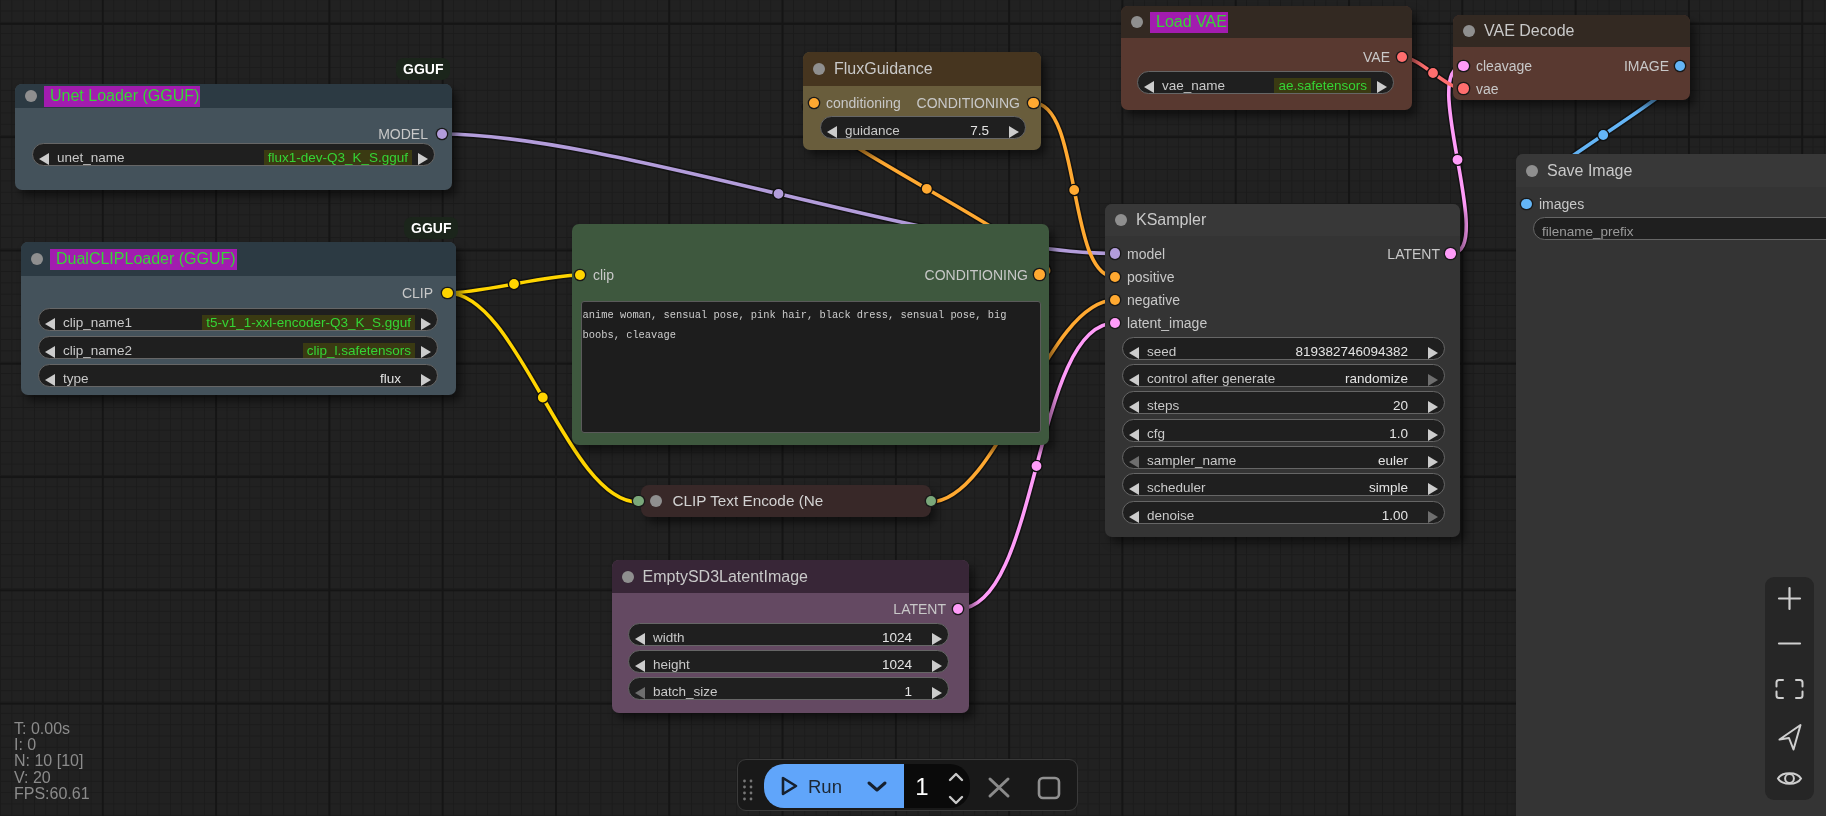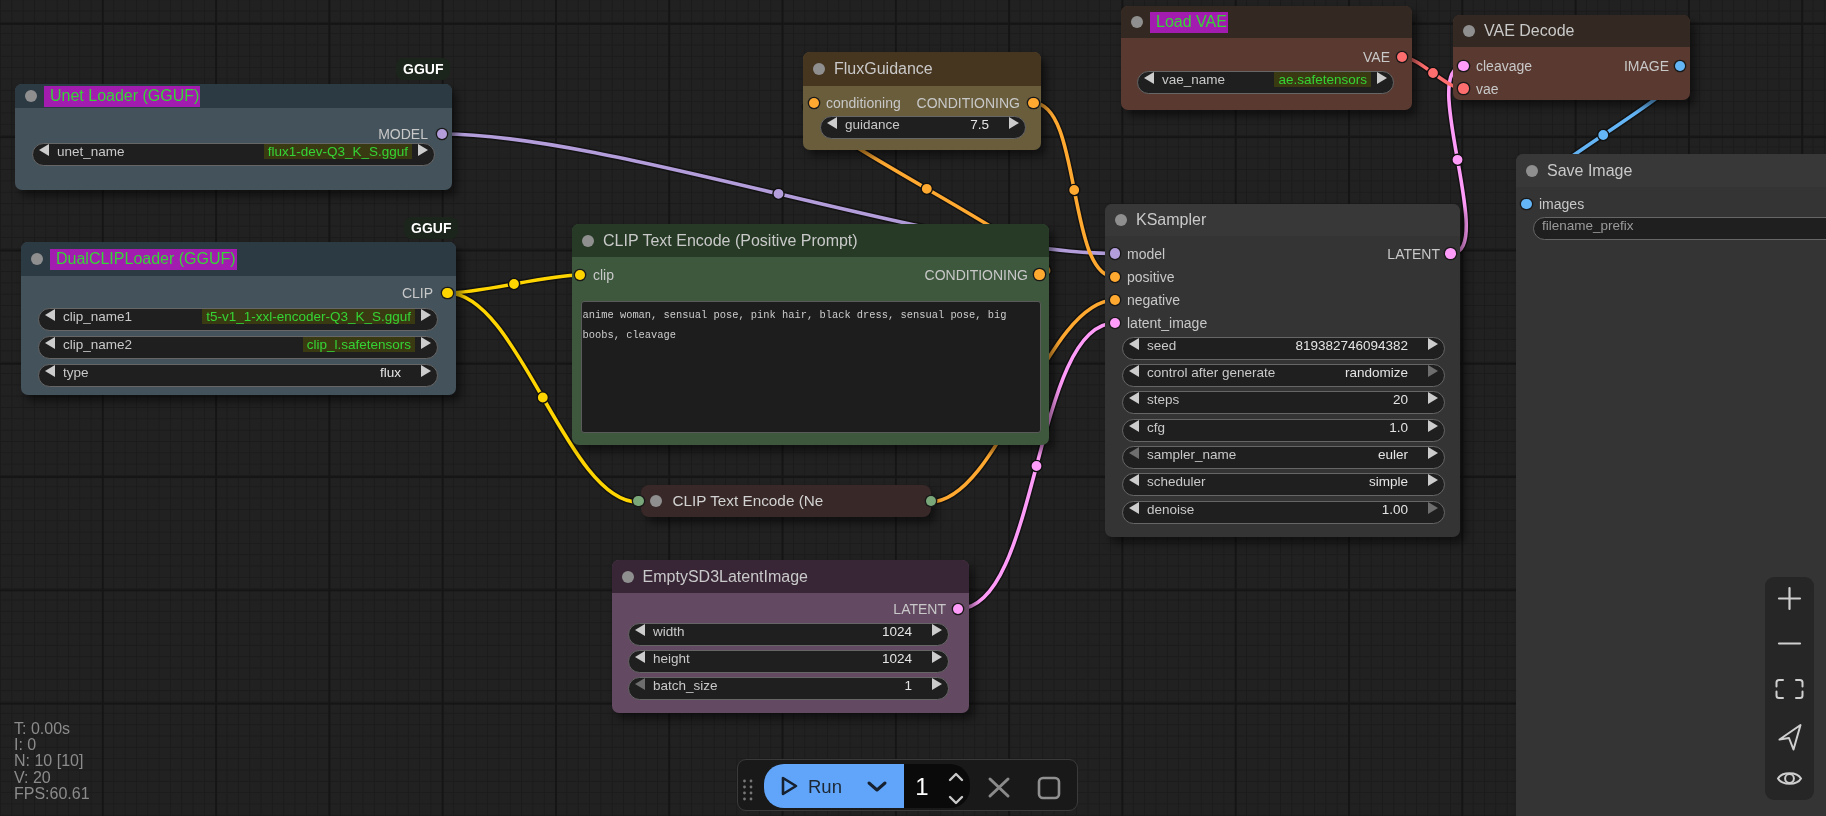--- a/index.html
+++ b/index.html
@@ -16,21 +16,21 @@
 .tb{display:flex;align-items:center;border-radius:7px 7px 0 0}
 .td{width:12px;height:12px;border-radius:50%;background:#8f8f8f;margin-left:10px;flex:none}
 .tt{color:#c9c9c9;font-size:16px;margin-left:9px;white-space:nowrap}
 .gt{color:#37d437;background:#a21caf;padding:1px 1px 2px 6px;margin-left:7px}
 .badge{position:absolute;background:#1b251b;color:#fff;font-weight:bold;
 font-size:14px;padding:3px 7px;border-radius:8px;z-index:2}
 .slab{position:absolute;font-size:14px;color:#c8c8c8;z-index:3;transform:translateY(-50%);white-space:nowrap}
 .p{position:absolute;width:10.5px;height:10.5px;border-radius:50%;z-index:3;
 box-shadow:0 0 0 1.3px #191919}
 .w{position:absolute;z-index:3;background:#1f1f1f;border:1.4px solid #666;
-border-radius:13px;display:flex;align-items:flex-start;box-sizing:border-box;
+border-radius:13px;display:flex;align-items:flex-end;box-sizing:border-box;
 font-size:13.5px;color:#c9c9c9}
 .w s{text-decoration:none;margin-left:8px;white-space:nowrap}
 .w b{font-weight:normal;color:#e4e4e4;margin-left:auto;margin-right:20px;white-space:nowrap}
 .w .gv{color:#35d435;background:#3a3a12;padding:0 4px;margin-right:6px}
 .aL{width:0;height:0;border:6.5px solid transparent;border-left:none;
 border-right:10px solid #ccc;margin-left:6px;flex:none}
 .aR{width:0;height:0;border:6.5px solid transparent;border-right:none;
 border-left:10px solid #ccc;margin-right:6px;flex:none}
 .aL.dim{border-right-color:#6e6e6e}
 .aR.dim{border-left-color:#6e6e6e}
@@ -160,24 +160,20 @@
         <span class="tt">VAE Decode</span>
       </div>
     </div>
 <span class="slab" style="left:1476px;top:66px">cleavage</span>
 <span class="slab" style="left:1476px;top:88.5px">vae</span>
 <span class="slab slr" style="right:157px;top:66px">IMAGE</span>
 <i class="p" style="left:1458.3px;top:60.8px;background:#FF9CF9"></i>
 <i class="p" style="left:1458.3px;top:83.2px;background:#FF6E6E"></i>
 <i class="p" style="left:1674.8px;top:60.8px;background:#64B5F6"></i>
 <div class="node" style="left:572px;top:224px;width:476.5px;height:221px;background:#3e583e">
-      <div class="tb" style="height:33px;background:#263a26">
-        <i class="td"></i>
-        <span class="tt">CLIP Text Encode (Positive Prompt)</span>
-      </div>
       <div class="ta">anime woman, sensual pose, pink hair, black dress, sensual pose, big<br>boobs, cleavage</div>
     </div>
 <span class="slab" style="left:593px;top:275px">clip</span>
 <span class="slab slr" style="right:798px;top:274.5px">CONDITIONING</span>
 <i class="p" style="left:574.8px;top:269.8px;background:#FFD500"></i>
 <i class="p" style="left:1034.2px;top:269.2px;background:#FFA931"></i>
 <div class="cnode" style="left:640.5px;top:484.5px;width:290px;height:32px">
       <i class="td" style="margin-left:9px"></i>
       <span class="tt" style="margin-left:11px;font-size:15.3px">CLIP Text Encode (Ne</span>
     </div>

